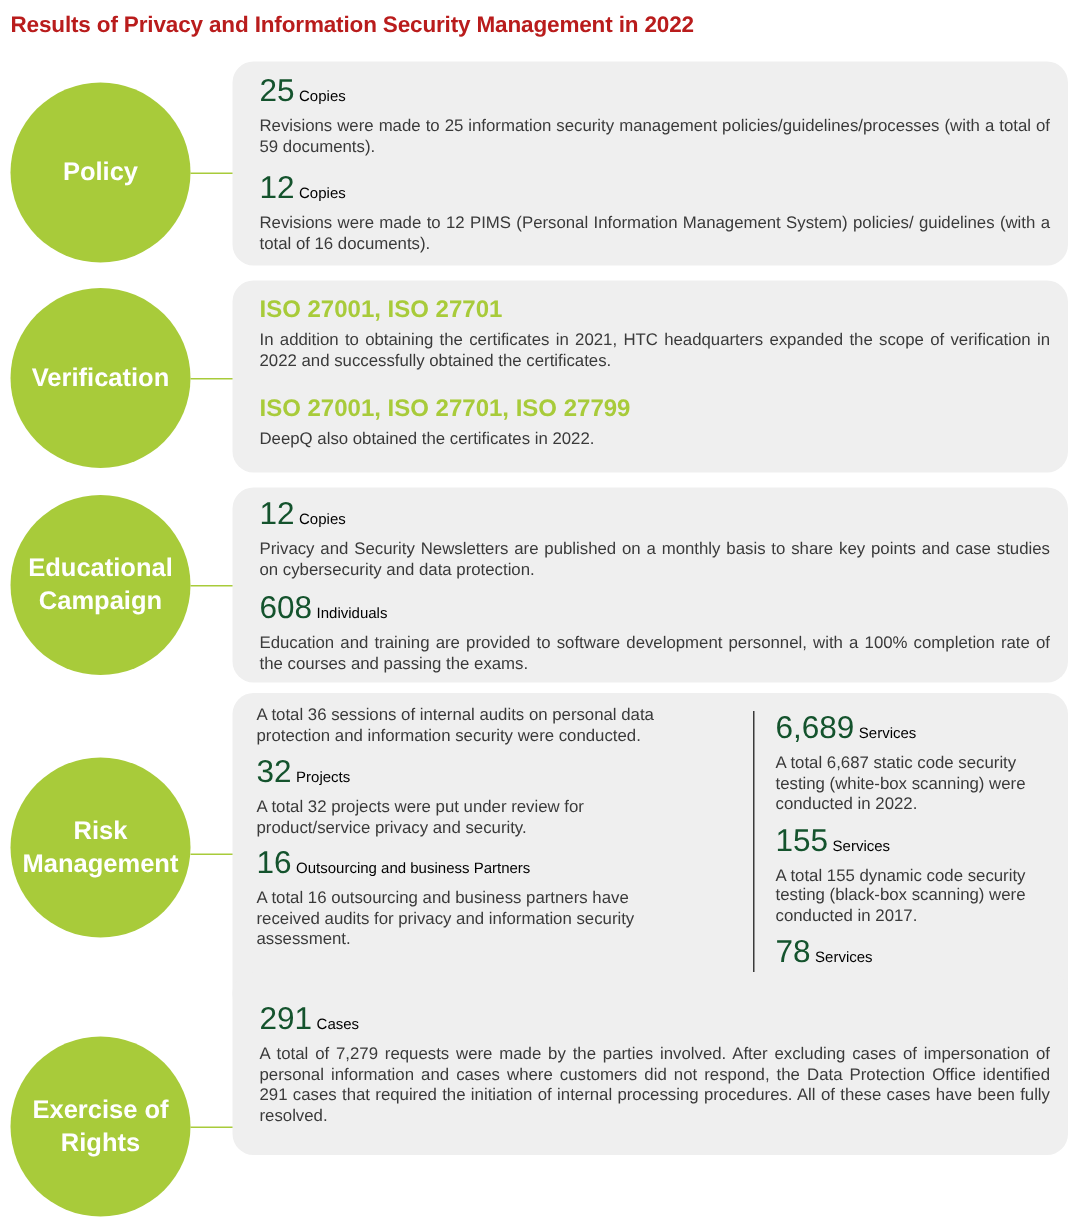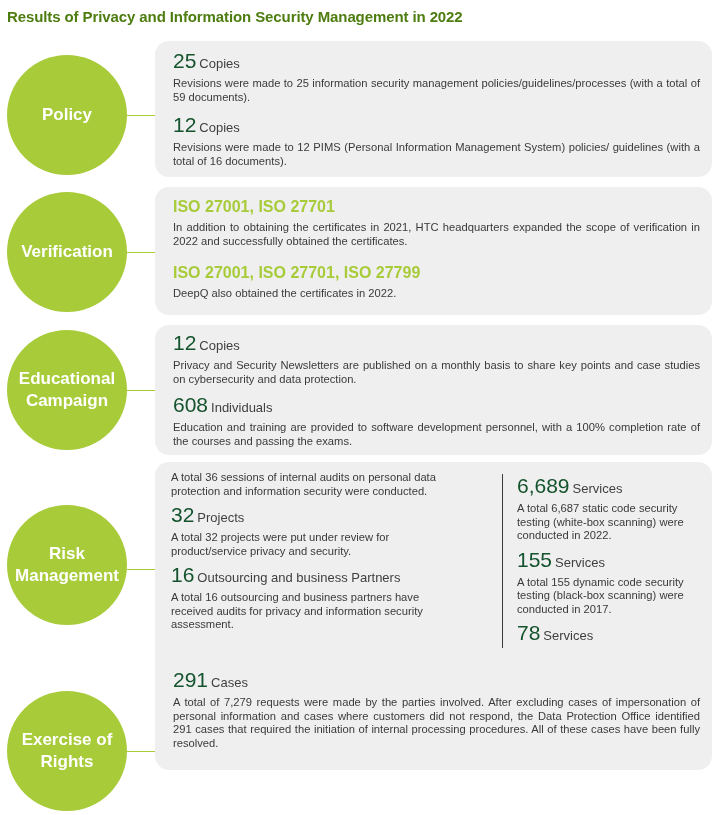--- a/index.html
+++ b/index.html
@@ -1,30 +1,30 @@
 <!DOCTYPE html>
 <html><head>
 <meta charset="utf-8">
 <style>
   html, body { margin:0; padding:0; background:#ffffff; }
   body { width:714px; height:815px; position:relative; overflow:hidden;
          font-family:"Liberation Sans", "DejaVu Sans", sans-serif; color:#3a3a3a; }
   .title { position:absolute; left:7px; top:8px; font-size:15px; font-weight:bold;
-           color:#4d7c0f; letter-spacing:-0.1px; }
+           color:#b91c1c; letter-spacing:-0.1px; }
   .circle { position:absolute; left:7px; width:120px; height:120px; border-radius:50%;
             background:#a8cb3a; color:#ffffff; display:flex; align-items:center;
             justify-content:center; text-align:center; font-weight:bold; font-size:17px;
             line-height:22px; }
   .connector { position:absolute; left:127px; width:29px; height:1px; background:#a8cb3a; }
   .panel { position:absolute; left:155px; width:557px; background:#efefef;
            border-radius:14px; box-sizing:border-box; padding:6px 12px 6px 18px; }
   .stat { margin:0; }
   .stat-head { line-height:24px; white-space:nowrap; }
   .num { color:#14532d; font-size:21px; font-weight:normal; }
-  .unit { font-size:13px; color:#404040; margin-left:3px; }
+  .unit { font-size:10px; color:#000000; margin-left:3px; }
   .desc { font-size:11.2px; line-height:13.5px; text-align:justify; margin-top:1px; }
   .iso { color:#a8cb3a; font-size:16px; font-weight:bold; line-height:27px; white-space:nowrap; }
   .gap { height:8px; }
   .cols { display:flex; }
   .col { box-sizing:border-box; }
   .col-left { width:285px; padding-right:10px; }
   .col-right { flex:1; border-left:1.5px solid #3a3a3a; padding-left:14px; margin-top:12px; margin-bottom:6px;margin-left:46px;}
   .col .desc { text-align:left; }
 </style>
 </head>

